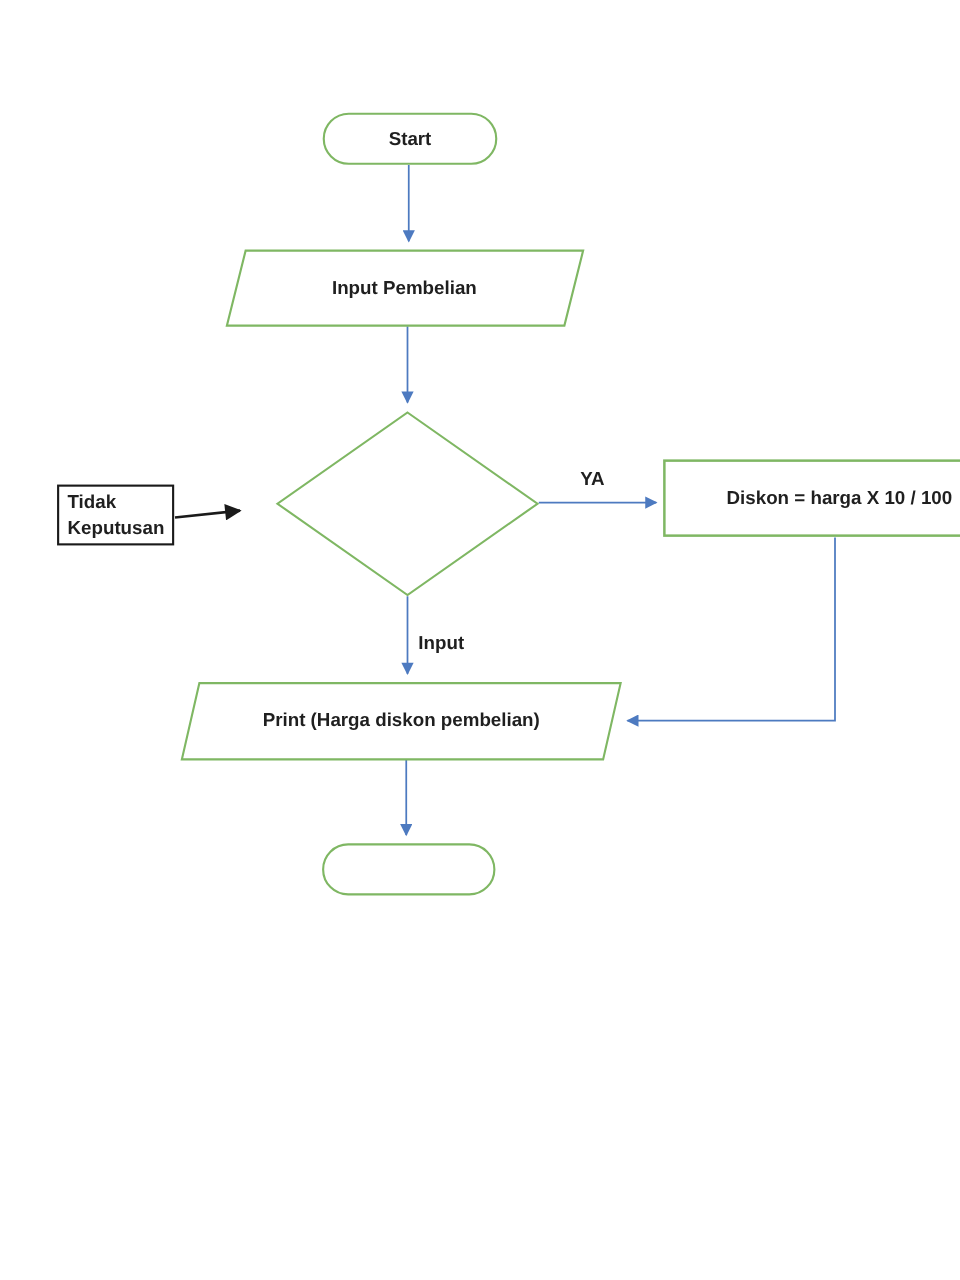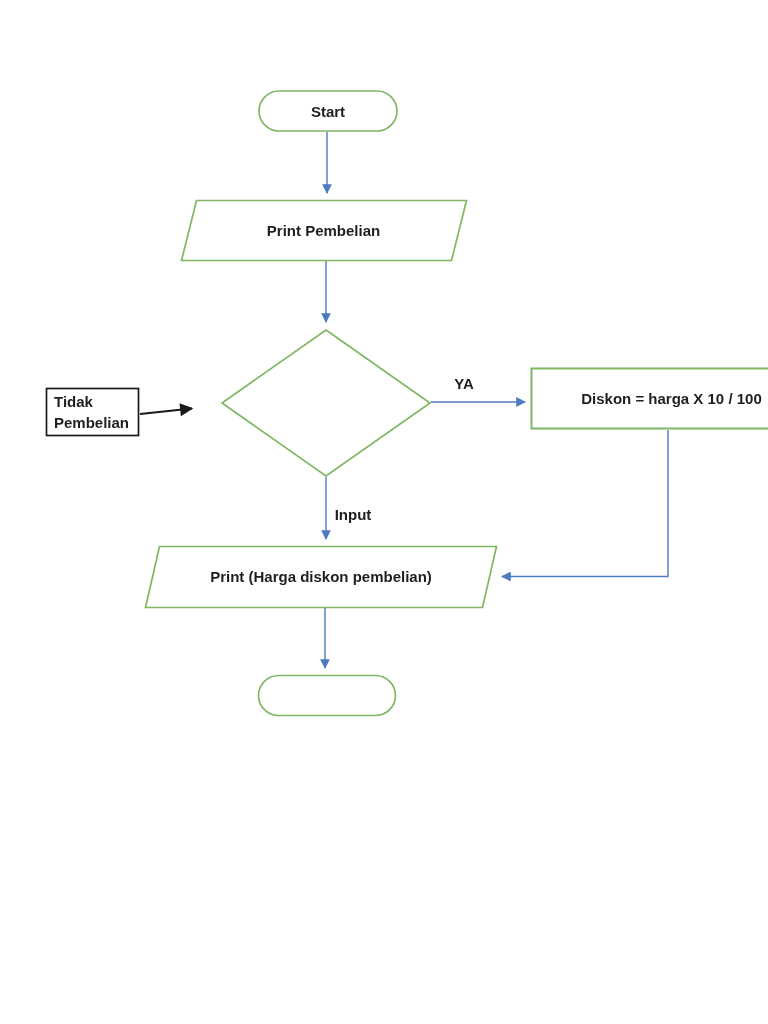--- a/index.html
+++ b/index.html
@@ -46,21 +46,21 @@
     align-items: flex-start;
     justify-content: center;
     flex-direction: column;
     text-align: left;
     padding-left: 8px;
     box-sizing: border-box;
   }
   
   .start-label  { left: 223px; top: 91px;  width: 138px; height: 40px; }
   .input-label  { left: 145px; top: 200px; width: 285px; height: 60px; }
-  .ya-label     { left: 408px; top: 372px; width: 40px;  height: 22px; }
+  .ya-label     { left: 418px; top: 372px; width: 40px;  height: 22px; }
   .process-label{ left: 504px; top: 369px; width: 263px; height: 60px; line-height: 18px; }
   .tidak-label  { left: 292px; top: 503px; width: 50px;  height: 22px; }
   .print-label  { left: 110px; top: 546px; width: 350px; height: 61px; }
   .end-label    { left: 223px; top: 675px; width: 137px; height: 40px; }
   .annot-label  { left: 10px;  top: 388px; width: 93px;  height: 48px; line-height: 21px; }
 </style>
 </head>
 <body>
 
 <div class="page">
@@ -94,31 +94,31 @@
 
     <polygon points="123.5,546.5 460.5,546.5 446.5,607.5 109.5,607.5" fill="#ffffff" stroke="#7fb763" stroke-width="1.7"></polygon>
 
     <rect x="222.5" y="675.5" width="137" height="40" rx="20" ry="20" fill="#ffffff" stroke="#7fb763" stroke-width="1.7"></rect>
 
     <rect x="10.5" y="388.5" width="92" height="47" fill="#ffffff" stroke="#1a1a1a" stroke-width="1.7"></rect>
   </svg>
 
   <div class="lbl start-label">Start</div>
 
-  <div class="lbl input-label">Print Pembelian</div>
+  <div class="lbl input-label">Input Pembelian</div>
 
   <div class="lbl ya-label">YA</div>
 
   <div class="lbl multiline process-label">
     <span>Diskon = harga X 10 / 100</span>
   </div>
 
   <div class="lbl tidak-label">Input</div>
 
   <div class="lbl print-label">Print (Harga diskon pembelian)</div>
 
 
   <div class="lbl left-align annot-label">
     <span>Tidak</span>
-    <span>Pembelian</span>
+    <span>Keputusan</span>
   </div>
 
 </div>
 
 </body></html>

